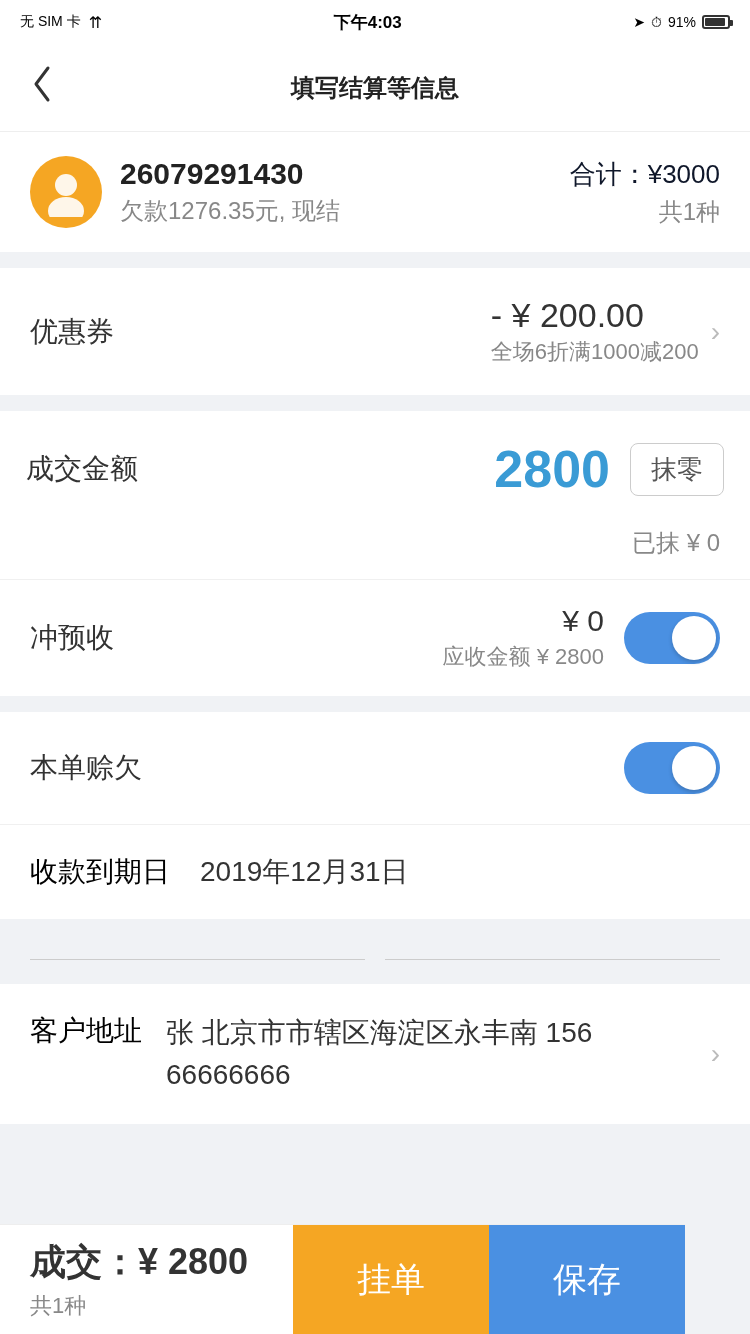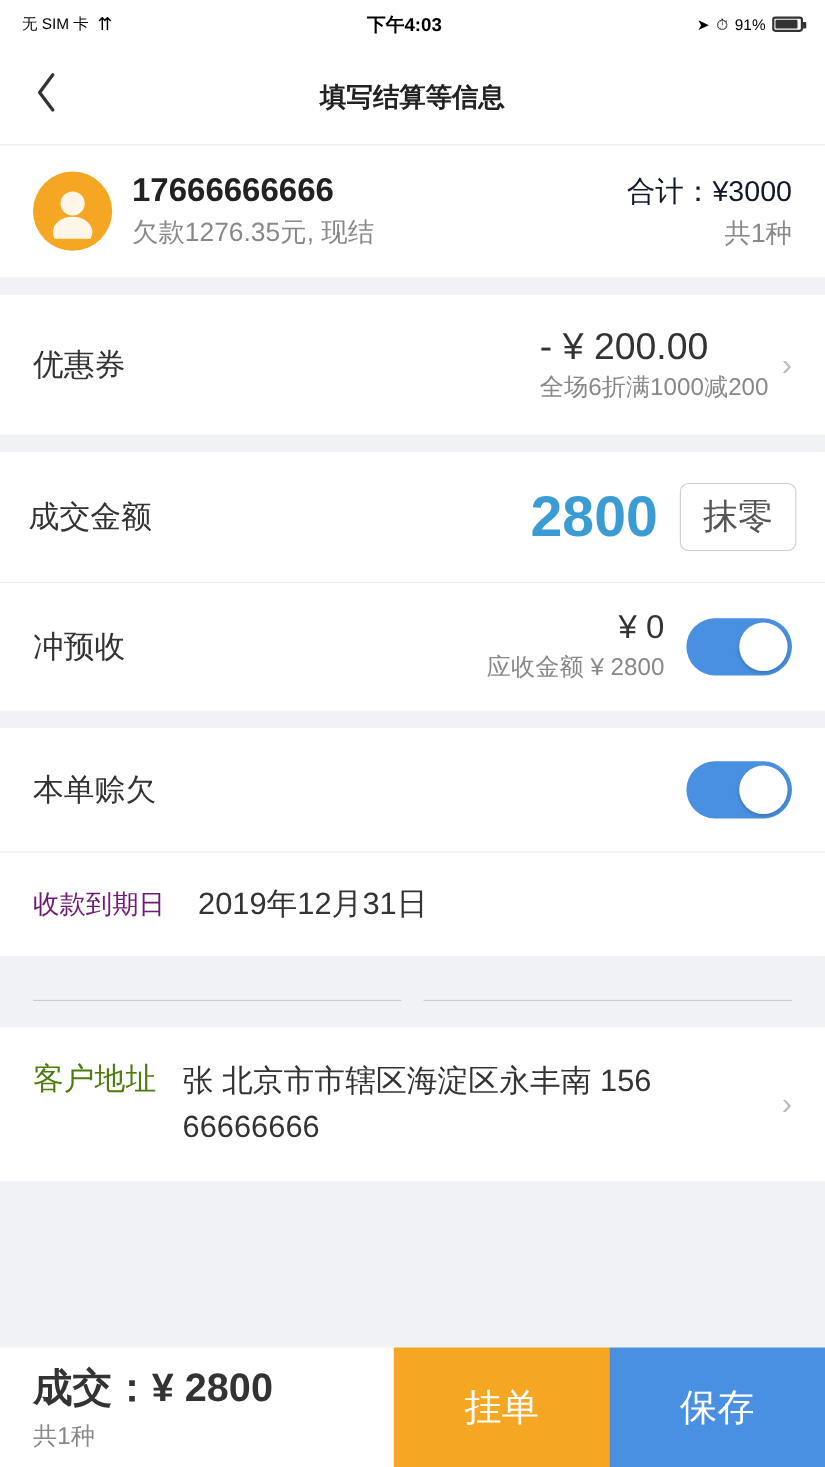--- a/index.html
+++ b/index.html
@@ -122,21 +122,21 @@
       justify-content: space-between;
       padding: 28px 26px;
     }
     .deal-label { font-size: 28px; color: #333; }
     .deal-right { display: flex; align-items: center; gap: 20px; }
     .deal-amount { font-size: 52px; color: #3a9bd5; font-weight: 600; }
     .round-btn {
       border: 1px solid #ccc;
       border-radius: 8px;
       padding: 8px 20px;
-      font-size: 32px;
+      font-size: 26px;
       color: #555;
       background: #fff;
       cursor: pointer;
     }
     .deal-sub { font-size: 24px; color: #888; padding: 0 30px 20px; text-align: right; }
 
     
     .prepay-row {
       display: flex;
       align-items: center;
@@ -178,21 +178,21 @@
     .arrear-label { font-size: 28px; color: #333; }
 
     
     .duedate-row {
       display: flex;
       align-items: center;
       padding: 28px 30px;
       border-top: 1px solid #f0f0f0;
       gap: 30px;
     }
-    .duedate-label { font-size: 24px; color: #701a75; white-space: nowrap; text-align: center; }
+    .duedate-label { font-size: 28px; color: #000000; white-space: nowrap; text-align: center; }
     .duedate-value { font-size: 28px; color: #333; }
 
     
     .section-divider {
       display: flex;
       align-items: center;
       padding: 24px 30px;
       background: #f0f2f5;
       gap: 20px;
     }
@@ -207,36 +207,36 @@
     .address-section {
       background: #fff;
       margin-bottom: 16px;
     }
     .address-row {
       display: flex;
       align-items: flex-start;
       padding: 28px 30px;
       justify-content: space-between;
     }
-    .address-label { font-size: 28px; color: #4d7c0f; white-space: nowrap; margin-right: 24px; flex-shrink: 0; }
+    .address-label { font-size: 28px; color: #000000; white-space: nowrap; margin-right: 24px; flex-shrink: 0; }
     .address-value { font-size: 28px; color: #333; flex: 1; line-height: 1.5; }
     .address-chevron { font-size: 28px; color: #bbb; margin-left: 12px; align-self: center; }
 
     
     .empty-space {
       background: #f0f2f5;
       height: 200px;
     }
 
     
     .bottom-bar {
       position: fixed;
       bottom: 0;
       left: 0;
-      width: 750px;
+      width: 685px;
       height: 110px;
       display: flex;
       background: #fff;
       border-top: 1px solid #eee;
       z-index: 100;
     }
     .bottom-info {
       flex: 1;
       display: flex;
       flex-direction: column;
@@ -291,21 +291,21 @@
 <div class="section">
   <div class="user-row">
     <div class="user-left">
       <div class="avatar">
         <svg viewBox="0 0 50 50" xmlns="http://www.w3.org/2000/svg">
           <circle cx="25" cy="18" r="11" fill="#fff" opacity="0.9"></circle>
           <ellipse cx="25" cy="44" rx="18" ry="14" fill="#fff" opacity="0.9"></ellipse>
         </svg>
       </div>
       <div class="user-info">
-        <div class="user-phone">17666666666</div>
+        <div class="user-phone">26079291430</div>
         <div class="user-sub">欠款1276.35元, 现结</div>
       </div>
     </div>
     <div class="user-right">
       <div class="total-label">合计：¥3000</div>
       <div class="total-count">共1种</div>
     </div>
   </div>
 </div>
 
@@ -323,20 +323,21 @@
 </div>
 
 <div class="deal-section section">
   <div class="deal-row">
     <div class="deal-label">成交金额</div>
     <div class="deal-right">
       <div class="deal-amount">2800</div>
       <button class="round-btn">抹零</button>
     </div>
   </div>
+  <div class="deal-sub">已抹  ¥ 0</div>
 
   <div class="prepay-row">
     <div class="prepay-left">冲预收</div>
     <div class="prepay-right">
       <div class="prepay-amount-block">
         <div class="prepay-amount">¥ 0</div>
         <div class="prepay-sub">应收金额 ¥ 2800</div>
       </div>
       <div class="toggle">
         <div class="toggle-knob"></div>

